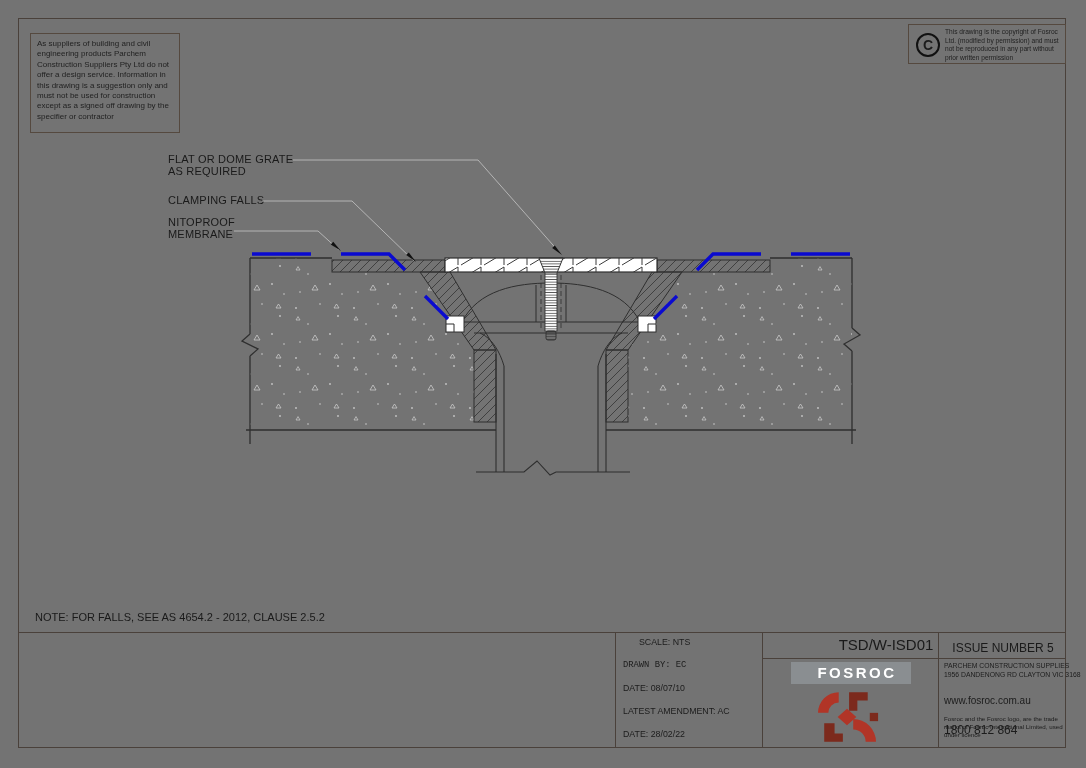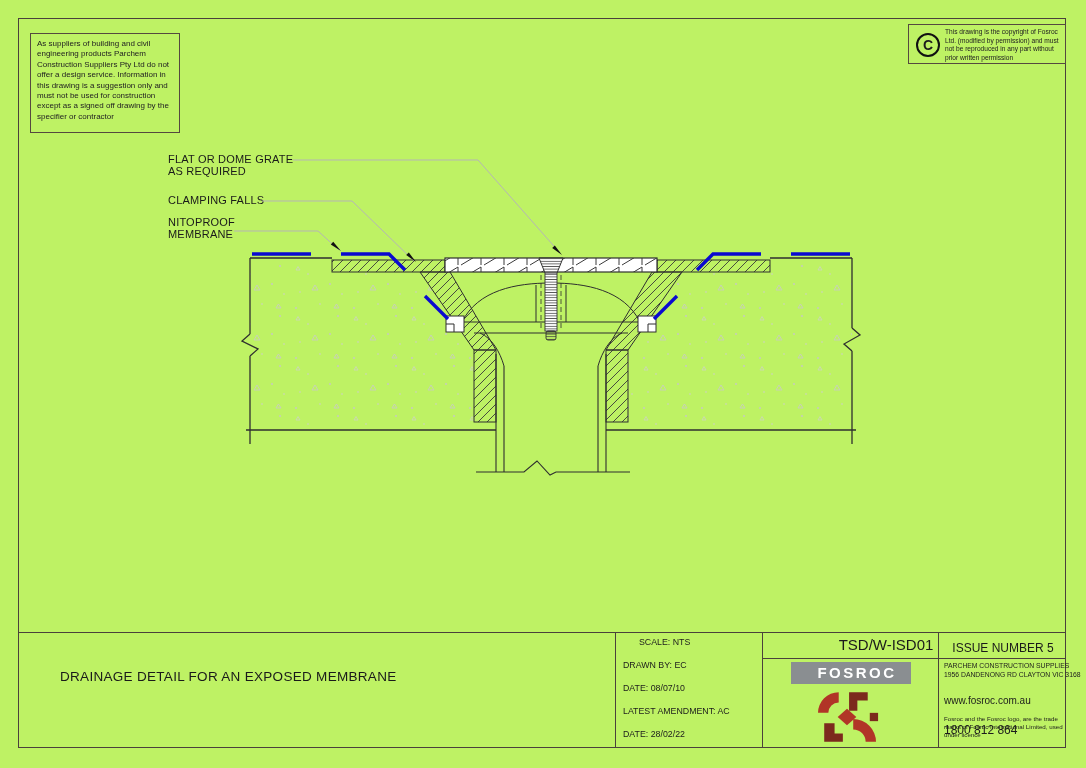--- a/index.html
+++ b/index.html
@@ -1,16 +1,16 @@
 <!DOCTYPE html>
 <html><head>
 <meta charset="utf-8">
 <style>
   html,body{margin:0;padding:0;background:#e8e8e8;}
-  #page{position:relative;width:1086px;height:768px;background:#bef264;
+  #page{position:relative;width:1086px;height:768px;background:#737373;
         font-family:"Liberation Sans", sans-serif;color:#1c1c1c;overflow:hidden;}
   .abs{position:absolute;}
   .border-line{position:absolute;background:#4a413b;}
   #sheet-border{position:absolute;left:18px;top:18px;width:1048px;height:730px;
                 border:1.3px solid #4a413b;box-sizing:border-box;}
   
   #disclaimer{left:30px;top:33px;width:150px;height:100px;border:1px solid #55493f;
               box-sizing:border-box;padding:5px 4px 4px 6px;font-size:8px;line-height:1.3;color:#222;}
   
   #copyright{left:908px;top:24px;width:158px;height:40px;border:1px solid #55493f;
@@ -150,31 +150,31 @@
       <path d="M262,201 H352 L414,261"></path>
       <path d="M234,231 H318 L339,250"></path>
     </g>
     <g fill="#111111">
       <polygon points="562,255 554.8,245.5 552.2,248.1"></polygon>
       <polygon points="416,262 408.8,252.5 406.2,255.1"></polygon>
       <polygon points="341,251 330.8,244.5 333.2,241.7"></polygon>
     </g>
   </svg>
 
+  <div id="note" class="abs">NOTE: FOR FALLS, SEE AS 4654.2 - 2012, CLAUSE 2.5.2</div>
 
   <div class="border-line" style="left:18px;top:632px;width:1048px;height:1.2px;"></div>
   <div class="border-line" style="left:615px;top:632px;width:1.2px;height:116px;"></div>
   <div class="border-line" style="left:762px;top:632px;width:1.2px;height:116px;"></div>
   <div class="border-line" style="left:938px;top:632px;width:1.2px;height:116px;"></div>
   <div class="border-line" style="left:762px;top:658px;width:304px;height:1.2px;"></div>
 
-  <div id="tb-title" class="tb-text">DRAINAGE DETAIL FOR AN EXPOSED MEMBRANE</div>
 
   <div class="meta-row" style="top:637px;margin-left:16px;">SCALE: NTS</div>
-  <div class="meta-row" style="top:660px;">DRAWN BY: EC</div>
+  <div class="meta-row" style="top:660px;font-family:Liberation Mono, monospace;">DRAWN BY: EC</div>
   <div class="meta-row" style="top:683px;">DATE: 08/07/10</div>
   <div class="meta-row" style="top:706px;">LATEST AMENDMENT: AC</div>
   <div class="meta-row" style="top:729px;">DATE: 28/02/22</div>
 
   <div id="tb-number" class="tb-text">TSD/W-ISD01</div>
   <div id="tb-issue" class="tb-text">ISSUE NUMBER 5</div>
 
   <div id="fosroc-box" class="abs">FOSROC</div>
 
   <svg class="abs" style="left:812px;top:688px;" width="70" height="58" viewBox="0 0 64 56">

